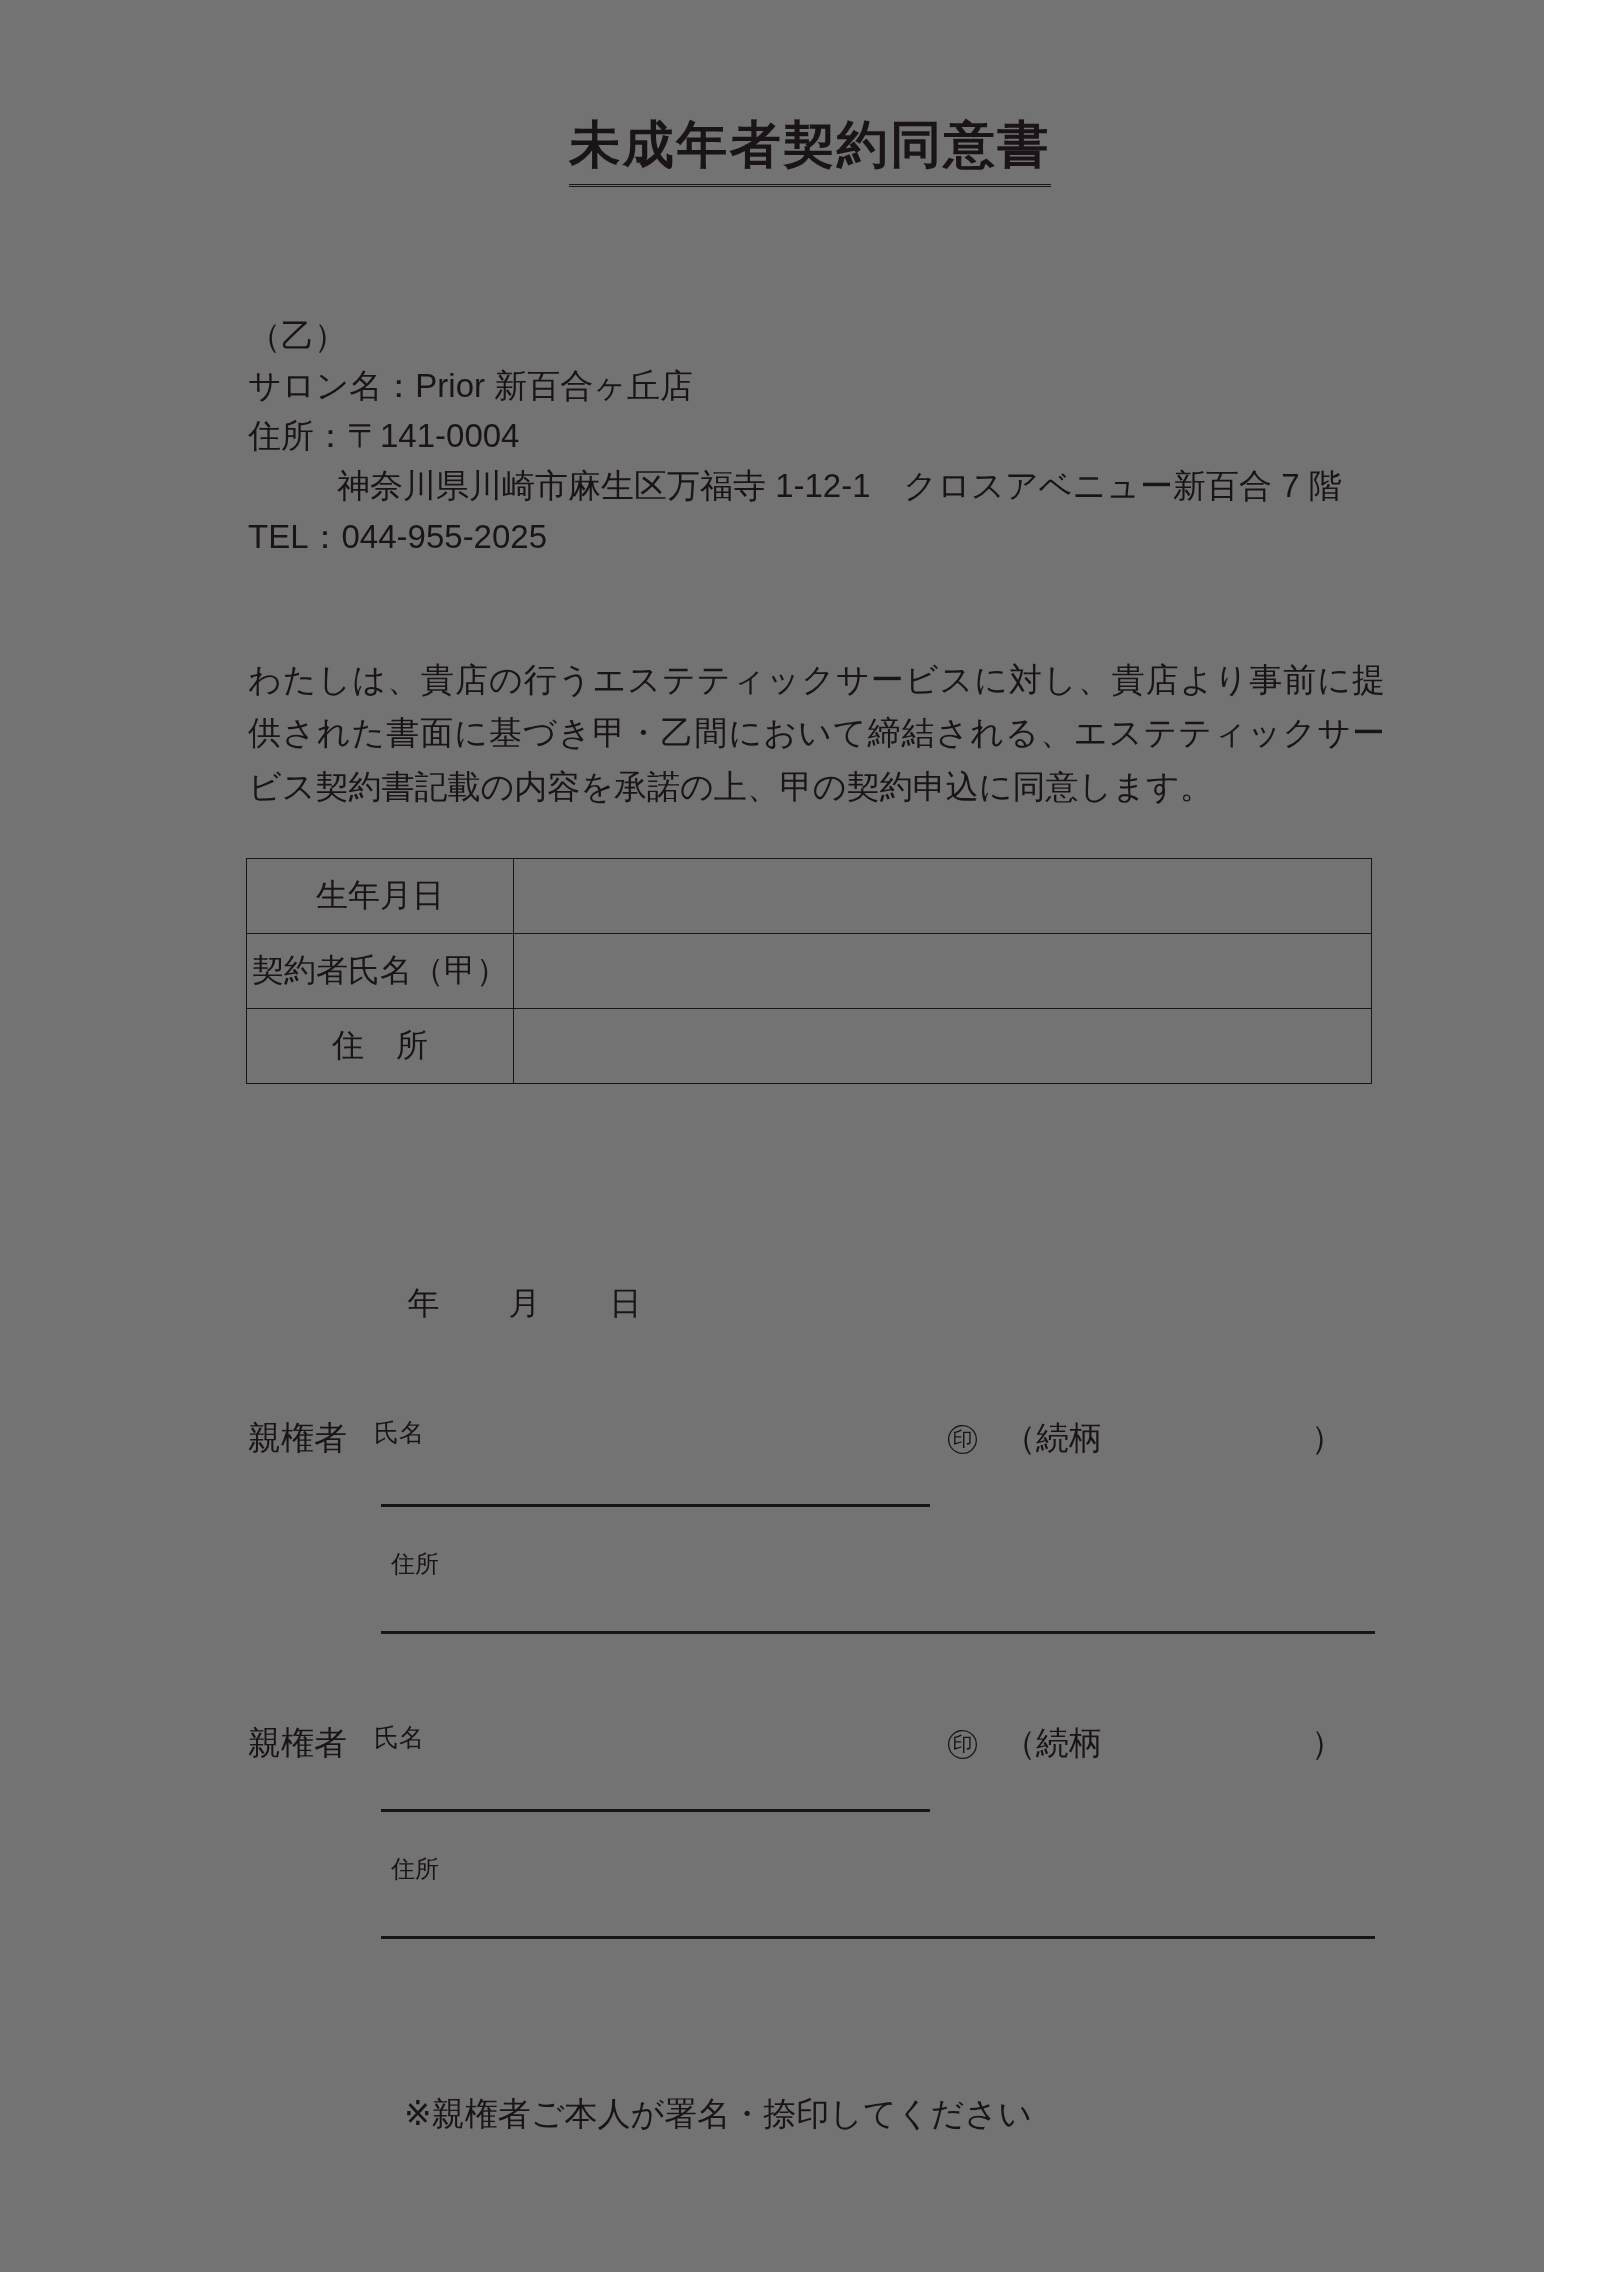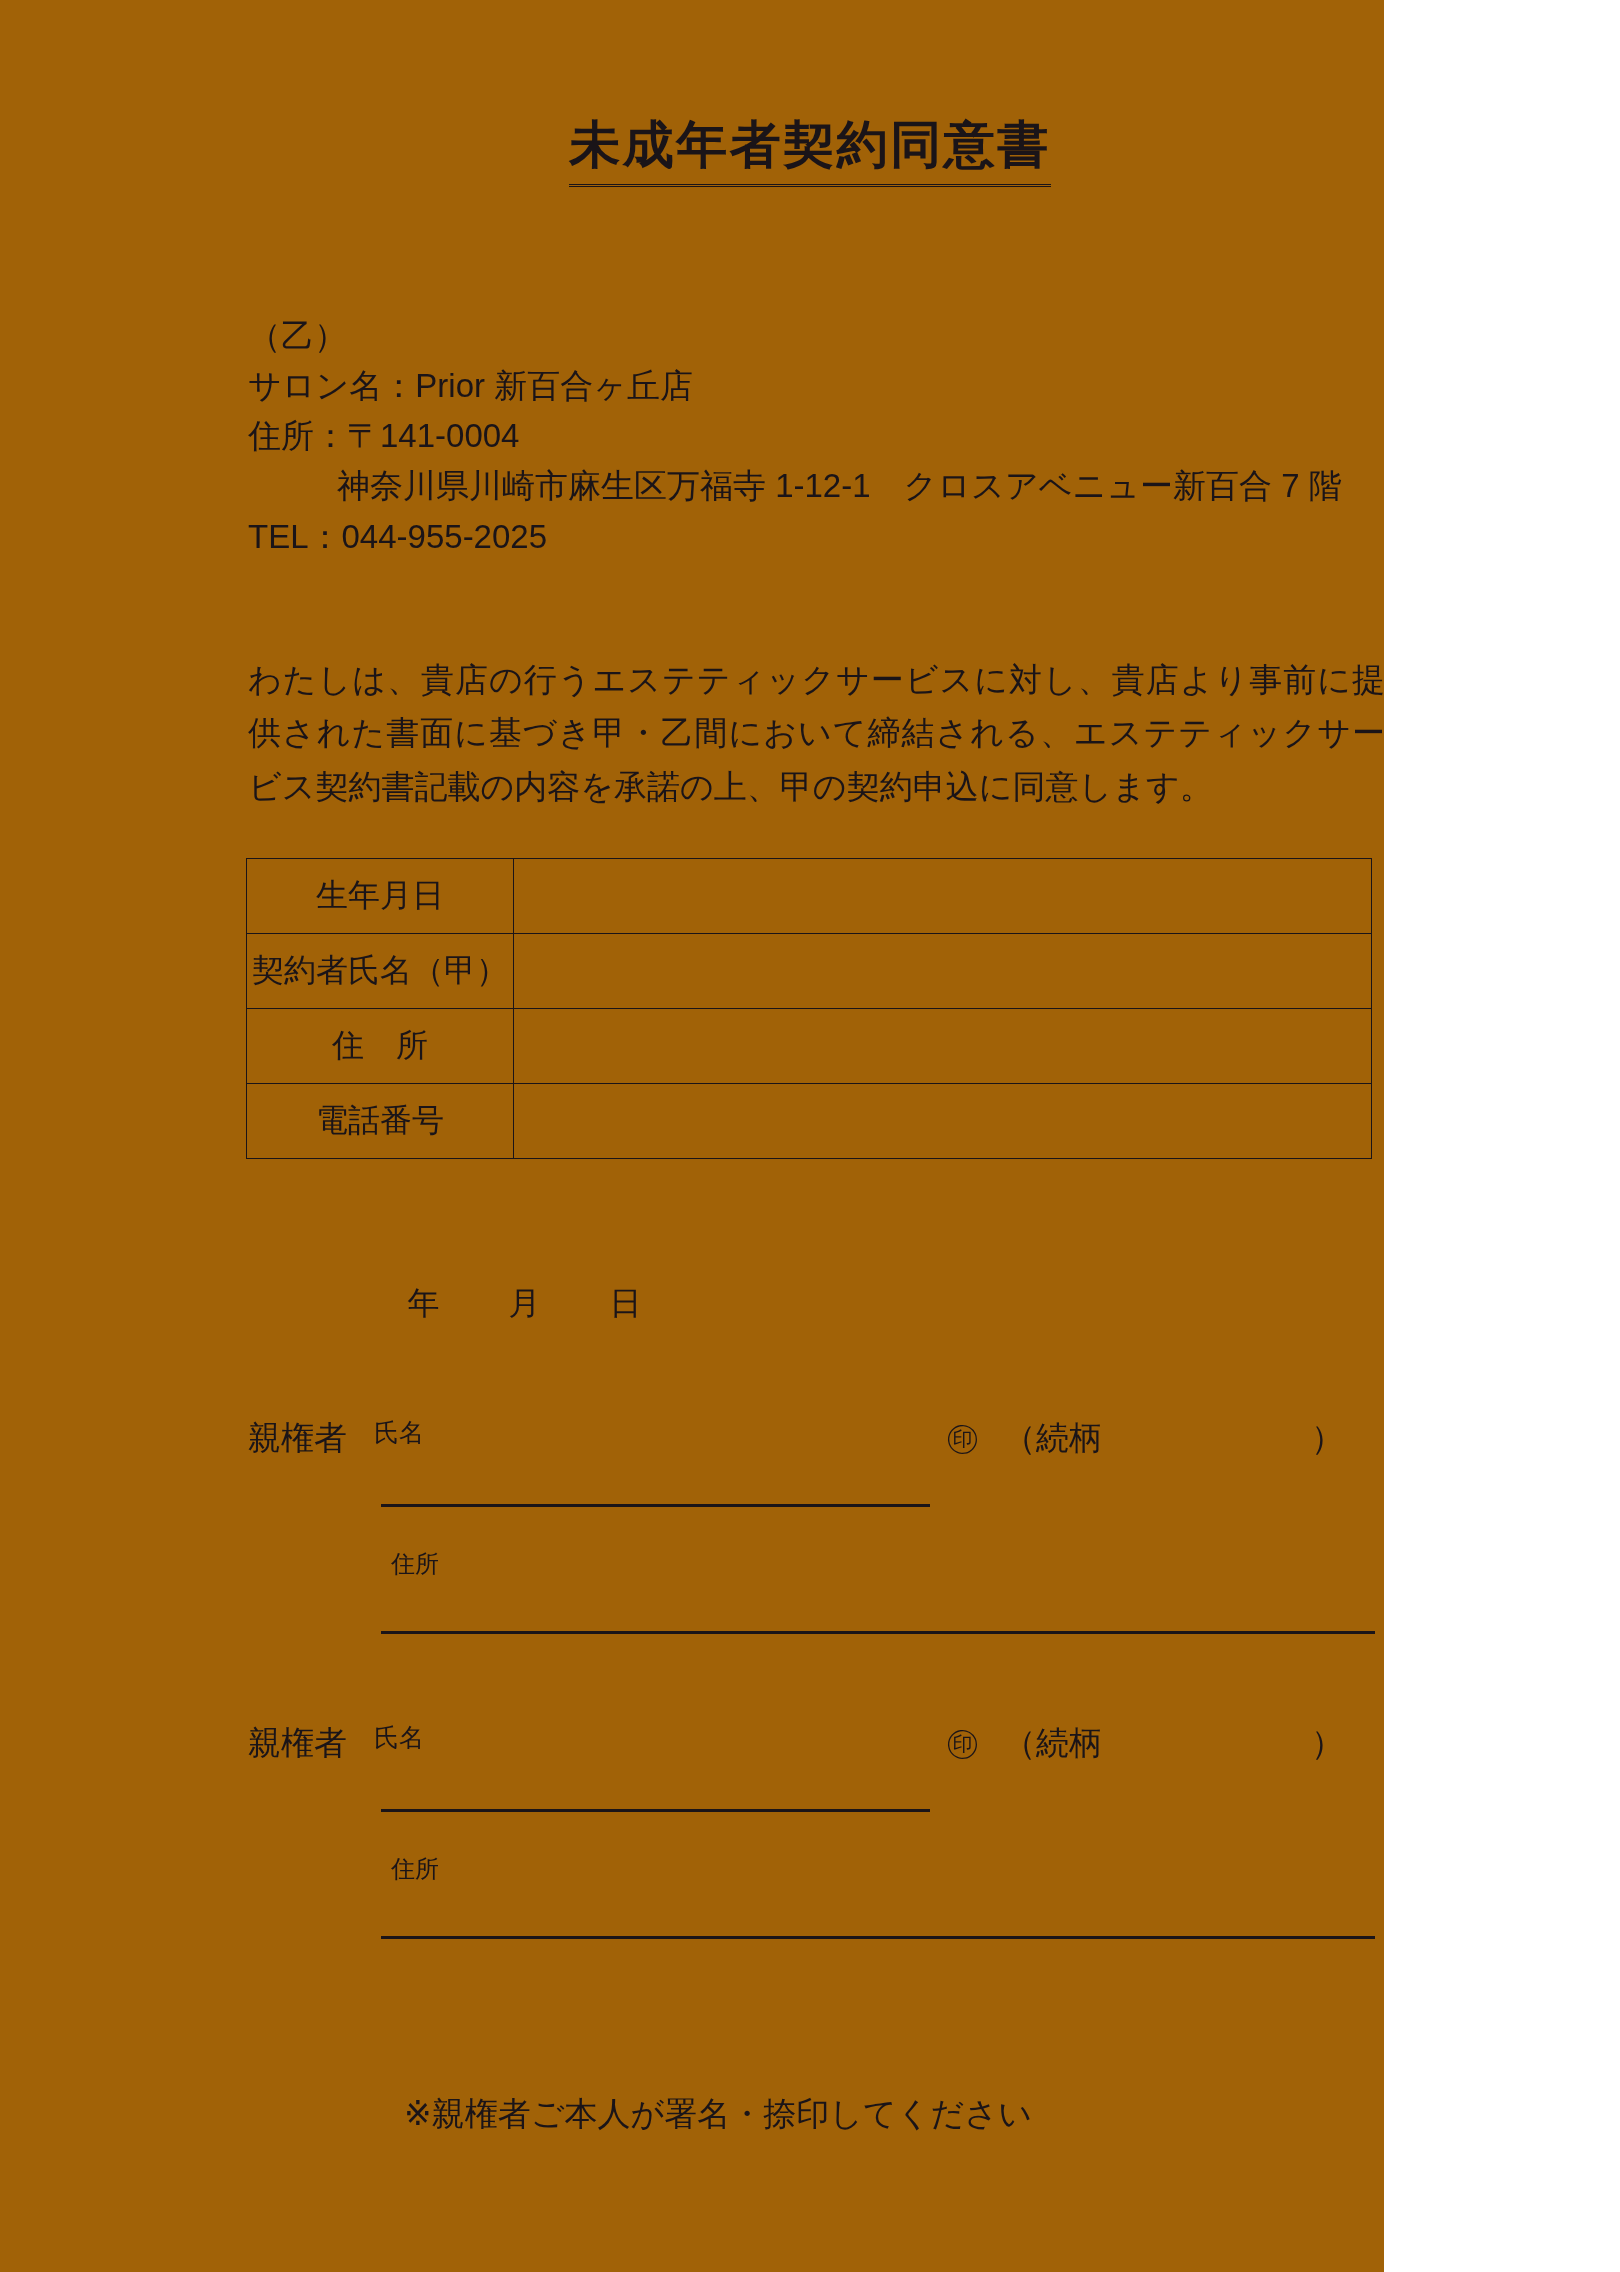--- a/index.html
+++ b/index.html
@@ -7,23 +7,23 @@
     margin: 0;
     padding: 0;
     background: #ffffff;
   }
   body {
     font-family: "Liberation Sans", "DejaVu Sans", sans-serif;
     color: #1a1418;
   }
   #page {
     position: relative;
-    width: 1384px;
+    width: 1544px;
     height: 2273px;
-    background: #a16207;
+    background: #737373;
     overflow: hidden;
   }
 
   
   .title-wrap {
     position: absolute;
     top: 114px;
     left: 0;
     width: 1620px;
     text-align: center;
@@ -206,24 +206,20 @@
         <td class="value"></td>
       </tr>
       <tr>
         <td class="label">契約者氏名（甲）</td>
         <td class="value"></td>
       </tr>
       <tr>
         <td class="label">住　所</td>
         <td class="value"></td>
       </tr>
-      <tr>
-        <td class="label">電話番号</td>
-        <td class="value"></td>
-      </tr>
     </tbody>
   </table>
 
   <div class="date-line">
     <span class="gap-a"></span><span>年</span><span class="gap-b"></span><span>月</span><span class="gap-c"></span><span>日</span>
   </div>
 
   <div class="guardian-block first">
     <span class="g-role">親権者</span>
     <span class="g-name-label">氏名</span>

